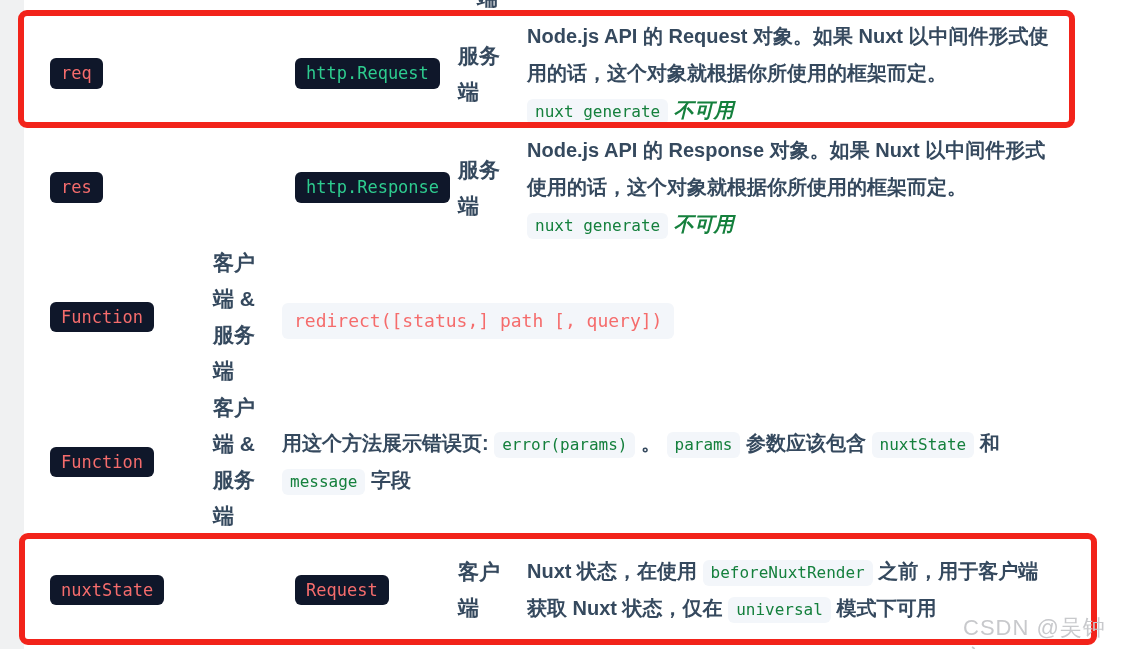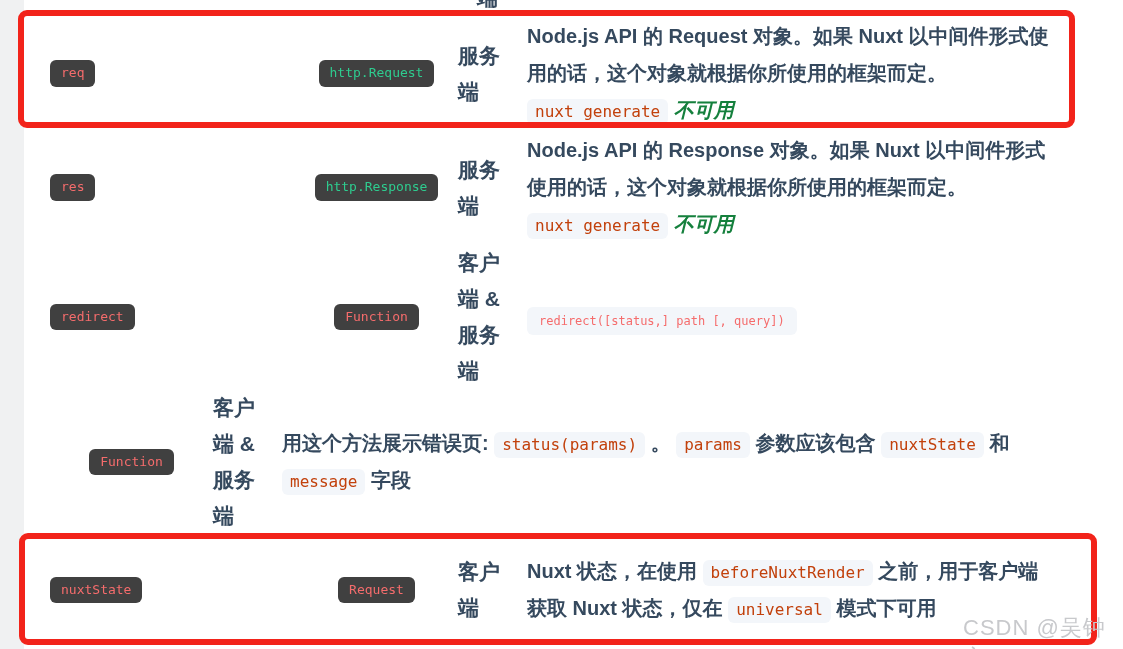--- a/index.html
+++ b/index.html
@@ -7,35 +7,35 @@
          font-family:"Liberation Sans","DejaVu Sans",sans-serif;background:#fff;}
   .gutter{position:absolute;left:0;top:0;width:24px;height:649px;background:#f0f1f2;}
   .table{position:absolute;left:24px;top:16px;right:0;padding-left:26px;}
   .row{display:flex;align-items:center;}
   .row.h1{min-height:115px;}
   .row.h2{min-height:113px;}
   .row.h3{min-height:146px;}
   .row.h4{min-height:144px;}
   .row.h5{min-height:112px;}
   .cell-name{width:245px;flex:0 0 245px;}
-  .cell-type{width:163px;flex:0 0 163px;text-align:center;}
+  .cell-type{width:163px;flex:0 0 163px;}
   .cell-avail{width:69px;flex:0 0 69px;box-sizing:border-box;padding-right:13px;
               font-size:21px;line-height:36px;font-weight:600;color:#35495e;word-break:break-word;}
   .cell-desc{flex:1;box-sizing:border-box;padding-right:70px;
              font-size:20px;line-height:37px;font-weight:600;color:#35495e;}
   .badge{display:inline-block;font-family:"DejaVu Sans Mono","Liberation Mono",monospace;
-         font-size:13px;background:#404040;padding:6px 11px;border-radius:6px;line-height:1.1;}
+         font-size:17px;background:#0f172a;padding:6px 11px;border-radius:6px;line-height:1.1;}
   .c-red{color:#f56c6c;}
   .c-green{color:#2ecc8f;}
   .icode{font-family:"DejaVu Sans Mono","Liberation Mono",monospace;font-size:16px;
-         background:#f3f6fa;color:#c2410c;padding:4px 8px;border-radius:6px;
+         background:#f3f6fa;color:#15803d;padding:4px 8px;border-radius:6px;
          font-weight:400;line-height:1.1;white-space:nowrap;display:inline-block;}
   .ditalic{font-style:italic;font-weight:600;color:#15803d;}
   .codeblock{display:block;width:max-content;font-family:"DejaVu Sans Mono","Liberation Mono",monospace;
-         font-size:12px;background:#f3f6fa;color:#f56c6c;padding:7px 12px;border-radius:6px;
+         font-size:18px;background:#f3f6fa;color:#f56c6c;padding:7px 12px;border-radius:6px;
          font-weight:400;line-height:1.2;margin-top:8px;}
   .anno{position:absolute;border:6px solid #f2231a;border-radius:9px;
         pointer-events:none;z-index:5;background:transparent;}
   .anno-1{left:18px;top:10px;width:1045px;height:106px;}
   .anno-2{left:19px;top:533px;width:1066px;height:100px;}
   .partial-top{position:absolute;left:477px;top:-16px;font-size:21px;font-weight:600;
         color:#35495e;z-index:1;}
   .watermark{position:absolute;left:963px;top:613px;font-size:22px;color:#c8c9cc;
         letter-spacing:1px;z-index:9;font-weight:400;}
 </style>
@@ -65,36 +65,33 @@
         <span class="badge c-red">res</span>
       </div>
       <div class="cell-type">
         <span class="badge c-green">http.Response</span>
       </div>
       <div class="cell-avail">服务端</div>
       <div class="cell-desc"><span>Node.js API 的 Response 对象。如果 Nuxt 以中间件形式使用的话，这个对象就根据你所使用的框架而定。 </span><span class="icode">nuxt generate</span><span> </span><span class="ditalic">不可用</span></div>
     </div>
 
     <div class="row h3">
-      <div class="cell-name">
-        <span class="badge c-red">redirect</span>
-      </div>
       <div class="cell-type">
         <span class="badge c-red">Function</span>
       </div>
       <div class="cell-avail">客户端 &amp; 服务端</div>
       <div class="cell-desc"><span class="codeblock">redirect([status,] path [, query])</span></div>
     </div>
 
     <div class="row h4">
       <div class="cell-type">
         <span class="badge c-red">Function</span>
       </div>
       <div class="cell-avail">客户端 &amp; 服务端</div>
-      <div class="cell-desc"><span>用这个方法展示错误页: </span><span class="icode">status(params)</span><span> 。 </span><span class="icode">params</span><span> 参数应该包含 </span><span class="icode">nuxtState</span><span> 和 </span><span class="icode">message</span><span> 字段</span></div>
+      <div class="cell-desc"><span>用这个方法展示错误页: </span><span class="icode">error(params)</span><span> 。 </span><span class="icode">params</span><span> 参数应该包含 </span><span class="icode">nuxtState</span><span> 和 </span><span class="icode">message</span><span> 字段</span></div>
     </div>
 
     <div class="row h5">
       <div class="cell-name">
         <span class="badge c-red">nuxtState</span>
       </div>
       <div class="cell-type">
         <span class="badge c-red">Request</span>
       </div>
       <div class="cell-avail">客户端</div>

